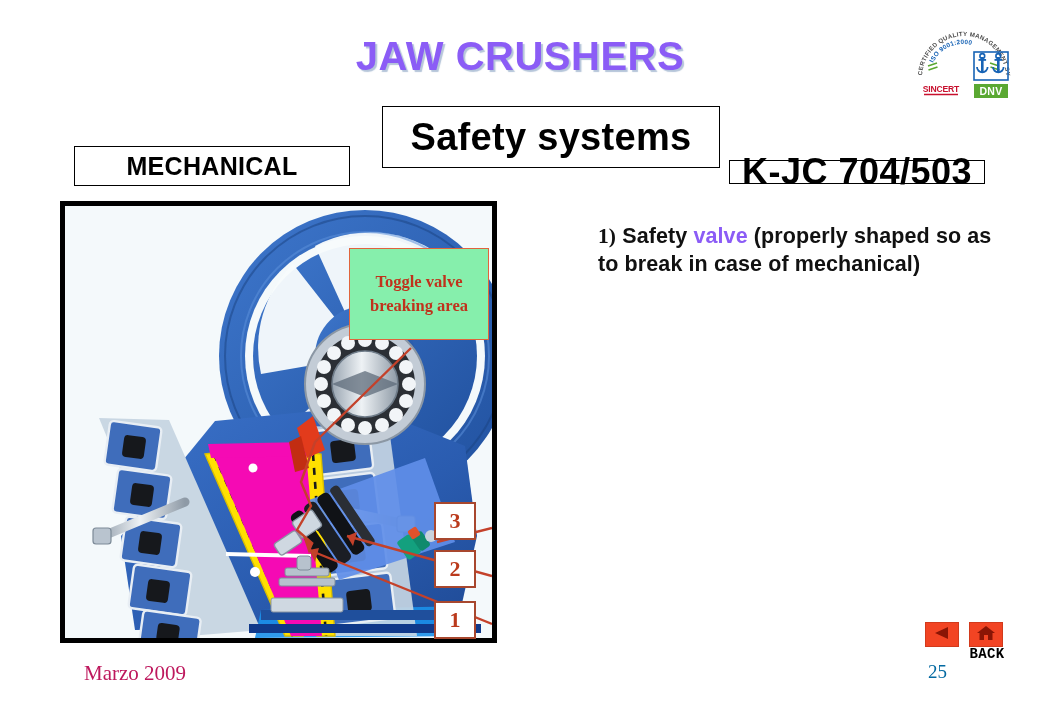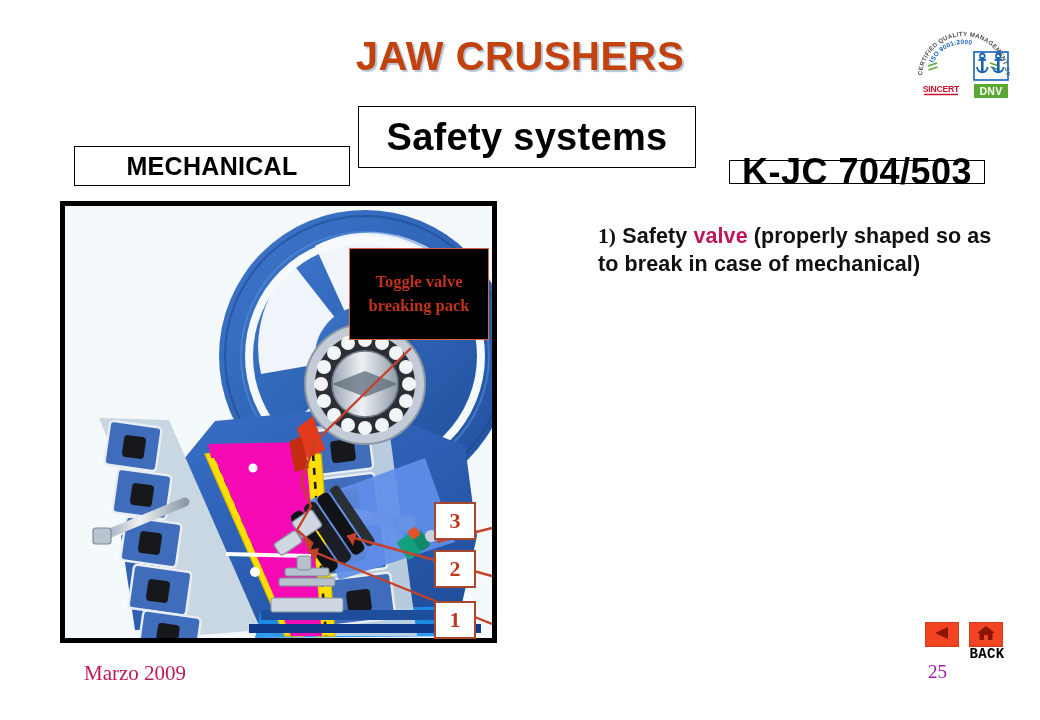--- a/index.html
+++ b/index.html
@@ -24,21 +24,21 @@
 
   
   .slide-title {
     position: absolute;
     left: 250px;
     top: 34px;
     width: 540px;
     text-align: center;
     font-size: 40px;
     font-weight: bold;
-    color: #c2410c;
+    color: #8b5cf6;
     letter-spacing: 0.5px;
     text-shadow: 2px 2px 1px rgba(120,150,185,0.55);
     white-space: nowrap;
   }
 
   
   .logo-box {
     position: absolute;
     left: 912px;
     top: 22px;
@@ -53,21 +53,21 @@
     background: #ffffff;
     border: 1.6px solid #000000;
     box-sizing: border-box;
     display: flex;
     align-items: center;
     justify-content: center;
     color: #000000;
     font-weight: bold;
   }
   .box-safety {
-    left: 358px;
+    left: 382px;
     top: 106px;
     width: 338px;
     height: 62px;
     font-size: 38px;
     letter-spacing: 0.3px;
   }
   .box-mechanical {
     left: 74px;
     top: 146px;
     width: 276px;
@@ -93,21 +93,21 @@
   }
   .point {
     font-size: 21.5px;
     font-weight: bold;
     color: #111111;
     line-height: 1.32;
     margin-bottom: 28px;
     letter-spacing: 0.1px;
   }
   .point:last-child { margin-bottom: 0; }
-  .point .hl { color: #be185d; }
+  .point .hl { color: #8b5cf6; }
   .point .num { font-family: "Liberation Serif", serif; font-weight: bold; }
 
   
   .photo-frame {
     position: absolute;
     left: 60px;
     top: 201px;
     width: 437px;
     height: 442px;
     border: 5px solid #000000;
@@ -117,21 +117,21 @@
   }
   .photo-frame svg { display: block; }
 
   
   .callout-note {
     position: absolute;
     left: 349px;
     top: 248px;
     width: 140px;
     height: 92px;
-    background: #000000;
+    background: #86efac;
     border: 1.6px solid #e0643c;
     box-sizing: border-box;
     display: flex;
     flex-direction: column;
     align-items: center;
     justify-content: center;
     font-family: "Liberation Serif", serif;
     font-weight: bold;
     font-size: 16.5px;
     color: #c0321c;
@@ -167,21 +167,21 @@
     font-family: "Liberation Serif", serif;
     font-size: 21px;
     color: #be185d;
   }
   .footer-page {
     position: absolute;
     left: 928px;
     top: 661px;
     font-family: "Liberation Serif", serif;
     font-size: 19px;
-    color: #a21caf;
+    color: #0369a1;
   }
 
   
   .nav-prev {
     position: absolute;
     left: 925px;
     top: 622px;
     width: 34px;
     height: 25px;
     background: #f24423;
@@ -447,21 +447,21 @@
           <path d="M 248,338 L 238,330 L 244,348 Z"></path>
           <path d="M 282,330 L 292,326 L 288,340 Z"></path>
           <path d="M 244,344 L 254,342 L 250,356 Z"></path>
         </g>
       </g>
     </svg>
   </div>
 
   <div class="callout-note">
     <span>Toggle valve</span>
-    <span>breaking  pack</span>
+    <span>breaking  area</span>
   </div>
 
   <div class="num-box num-3">3</div>
   <div class="num-box num-2">2</div>
   <div class="num-box num-1">1</div>
 
   <div class="points">
     <div class="point">
       <span class="num">1)</span><span> Safety </span><span class="hl">valve</span><span> (properly shaped so as to break in case of mechanical)</span>
     </div>

